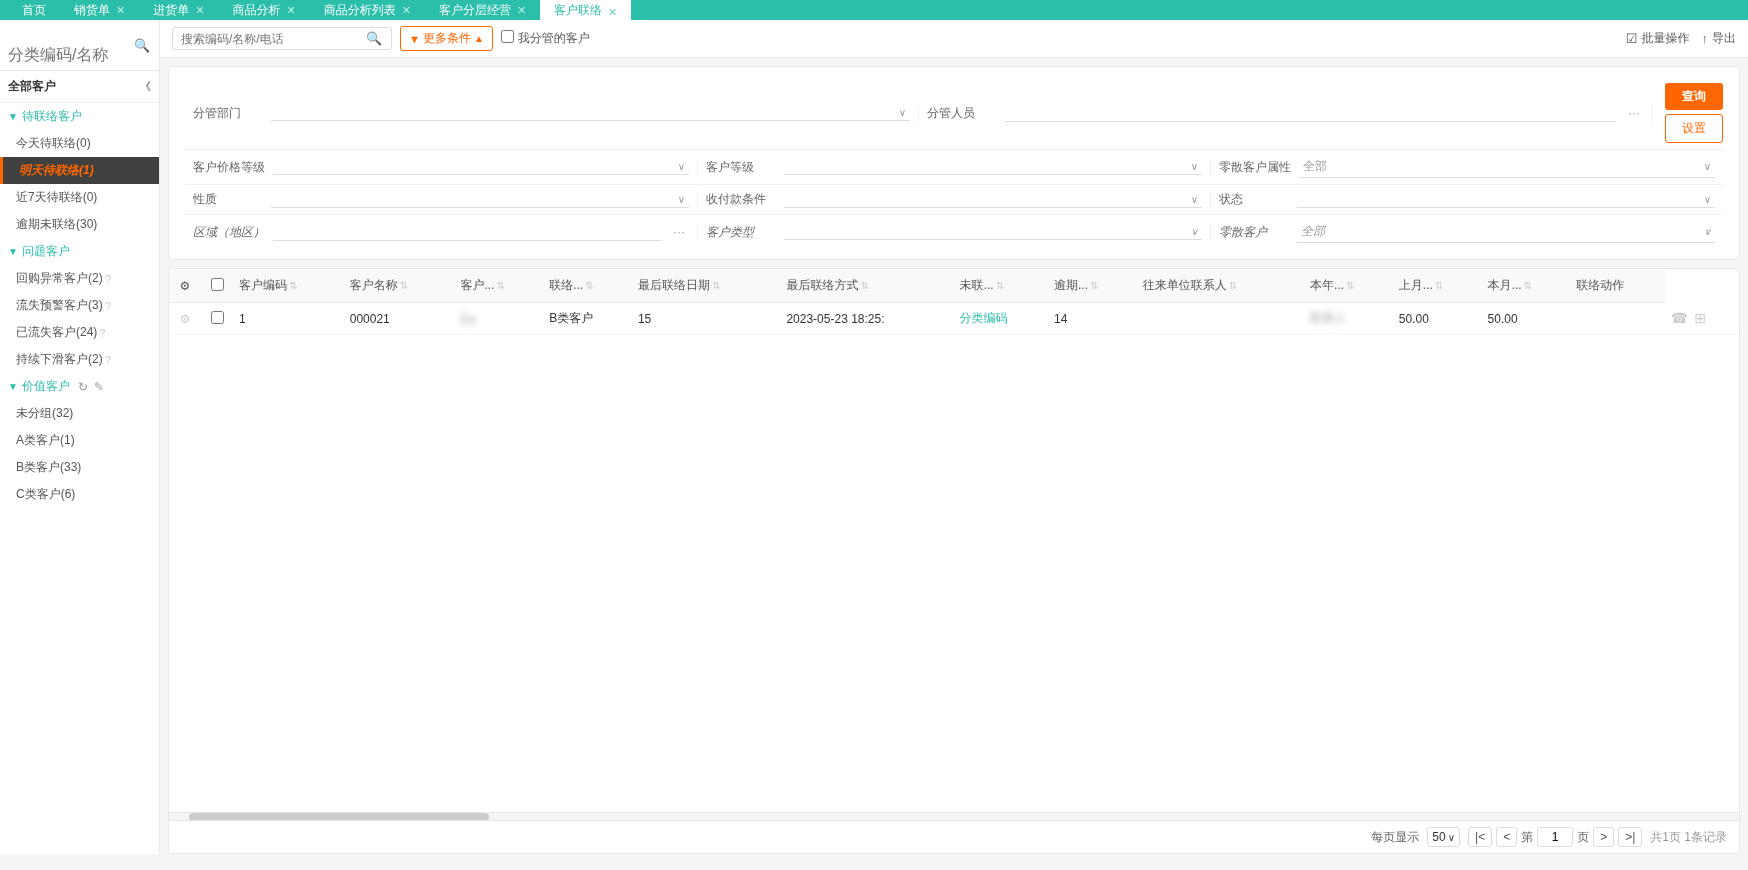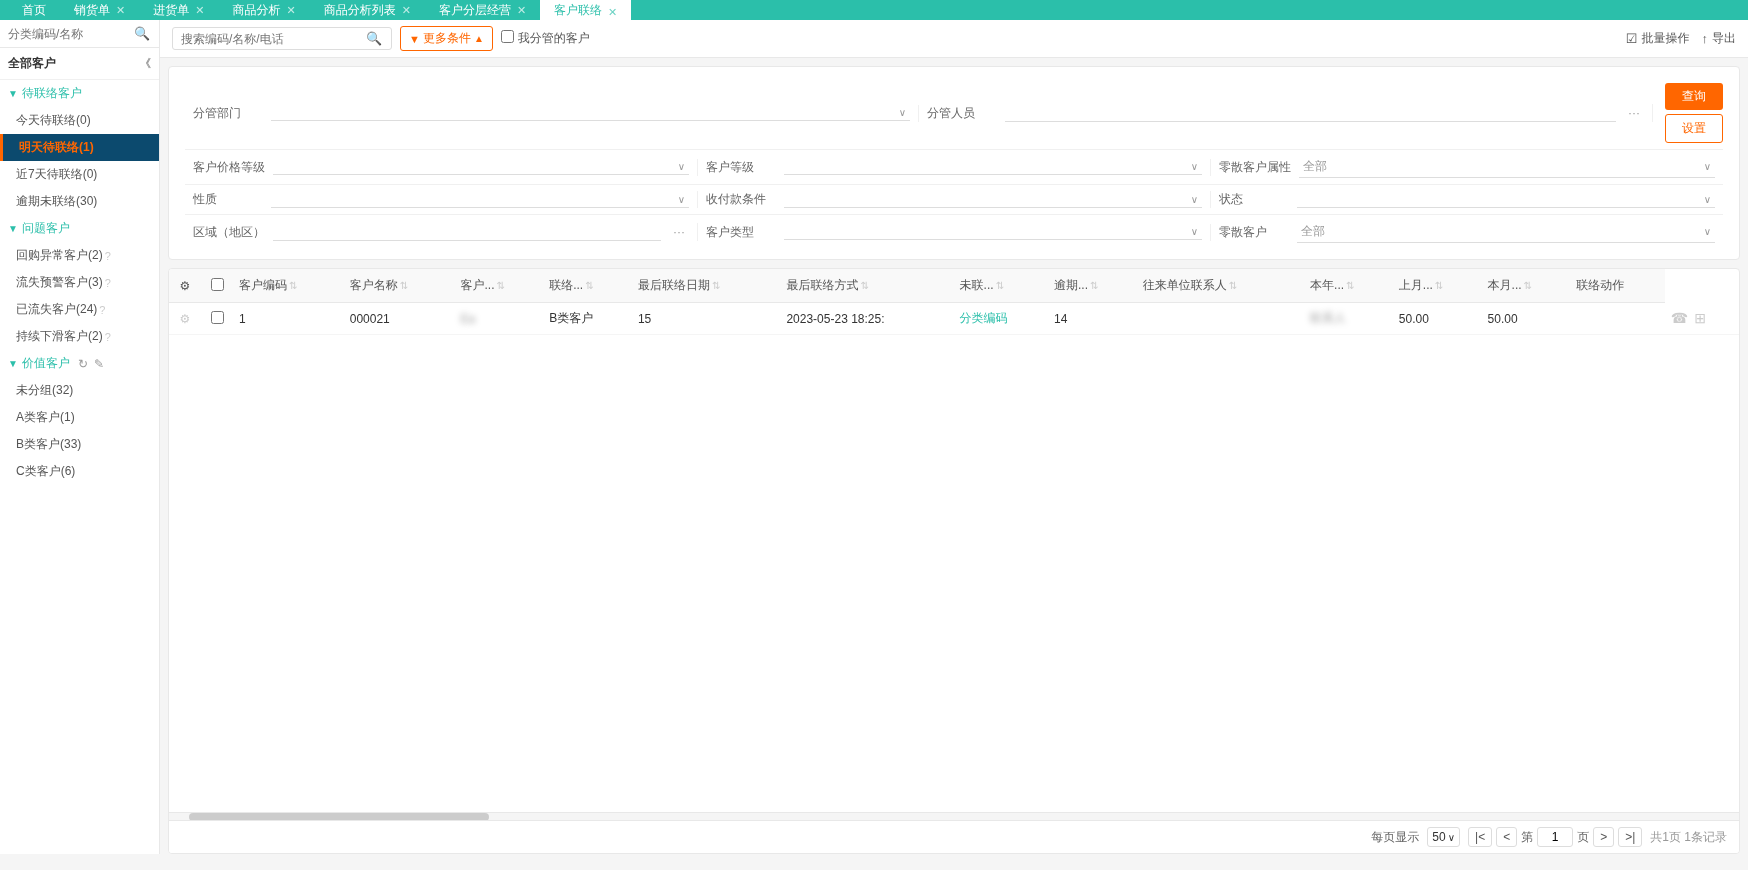--- a/index.html
+++ b/index.html
@@ -52,24 +52,25 @@
     .sidebar-search {
       display: flex;
       align-items: center;
       padding: 6px 8px;
       border-bottom: 1px solid #e8e8e8;
       gap: 4px;
     }
     .sidebar-search input {
       border: none;
       outline: none;
-      font-size: 12px;
+      font-size: 16px;
       color: #999;
       width: 100%;
       background: transparent;
+      margin-top: 20px;
     }
     .sidebar-search .search-icon { color: #999; font-size: 13px; }
     .sidebar-section-header {
       display: flex;
       align-items: center;
       justify-content: space-between;
       padding: 7px 8px;
       font-weight: bold;
       color: #333;
       border-bottom: 1px solid #f0f0f0;
@@ -86,21 +87,21 @@
     }
     .sidebar-group-title .arrow { font-size: 10px; }
     .sidebar-item {
       padding: 5px 8px 5px 16px;
       color: #555;
       cursor: pointer;
       display: flex;
       align-items: center;
       gap: 2px;
     }
-    .sidebar-item.active { background: #0c4a6e; color: #f60; font-weight: bold; border-left: 3px solid #f60; }
+    .sidebar-item.active { background: #404040; color: #f60; font-weight: bold; border-left: 3px solid #f60; font-style: italic; }
     .sidebar-item .help-icon { color: #ccc; font-size: 11px; }
 
     
     .content {
       flex: 1;
       display: flex;
       flex-direction: column;
       overflow: hidden;
       background: #f5f5f5;
     }
@@ -173,21 +174,21 @@
       border-radius: 4px;
       padding: 10px 16px;
     }
     .filter-row {
       display: flex;
       align-items: center;
       gap: 0;
       border-bottom: 1px solid #f0f0f0;
       padding: 6px 0;
     }
-    .filter-row:last-child { border-bottom: none; }
+    .filter-row:last-child { border-bottom: none; font-style: italic; }
     .filter-cell {
       flex: 1;
       display: flex;
       align-items: center;
       gap: 8px;
       padding: 0 8px;
       border-right: 1px solid #f0f0f0;
     }
     .filter-cell:last-child { border-right: none; }
     .filter-label {
@@ -222,20 +223,21 @@
       padding: 0 4px;
     }
     .query-btn {
       background: #f60;
       color: #fff;
       border: none;
       padding: 5px 16px;
       border-radius: 3px;
       cursor: pointer;
       font-size: 12px;
+      font-weight: bold;
     }
     .settings-btn {
       background: #fff;
       color: #f60;
       border: 1px solid #f60;
       padding: 5px 16px;
       border-radius: 3px;
       cursor: pointer;
       font-size: 12px;
     }

